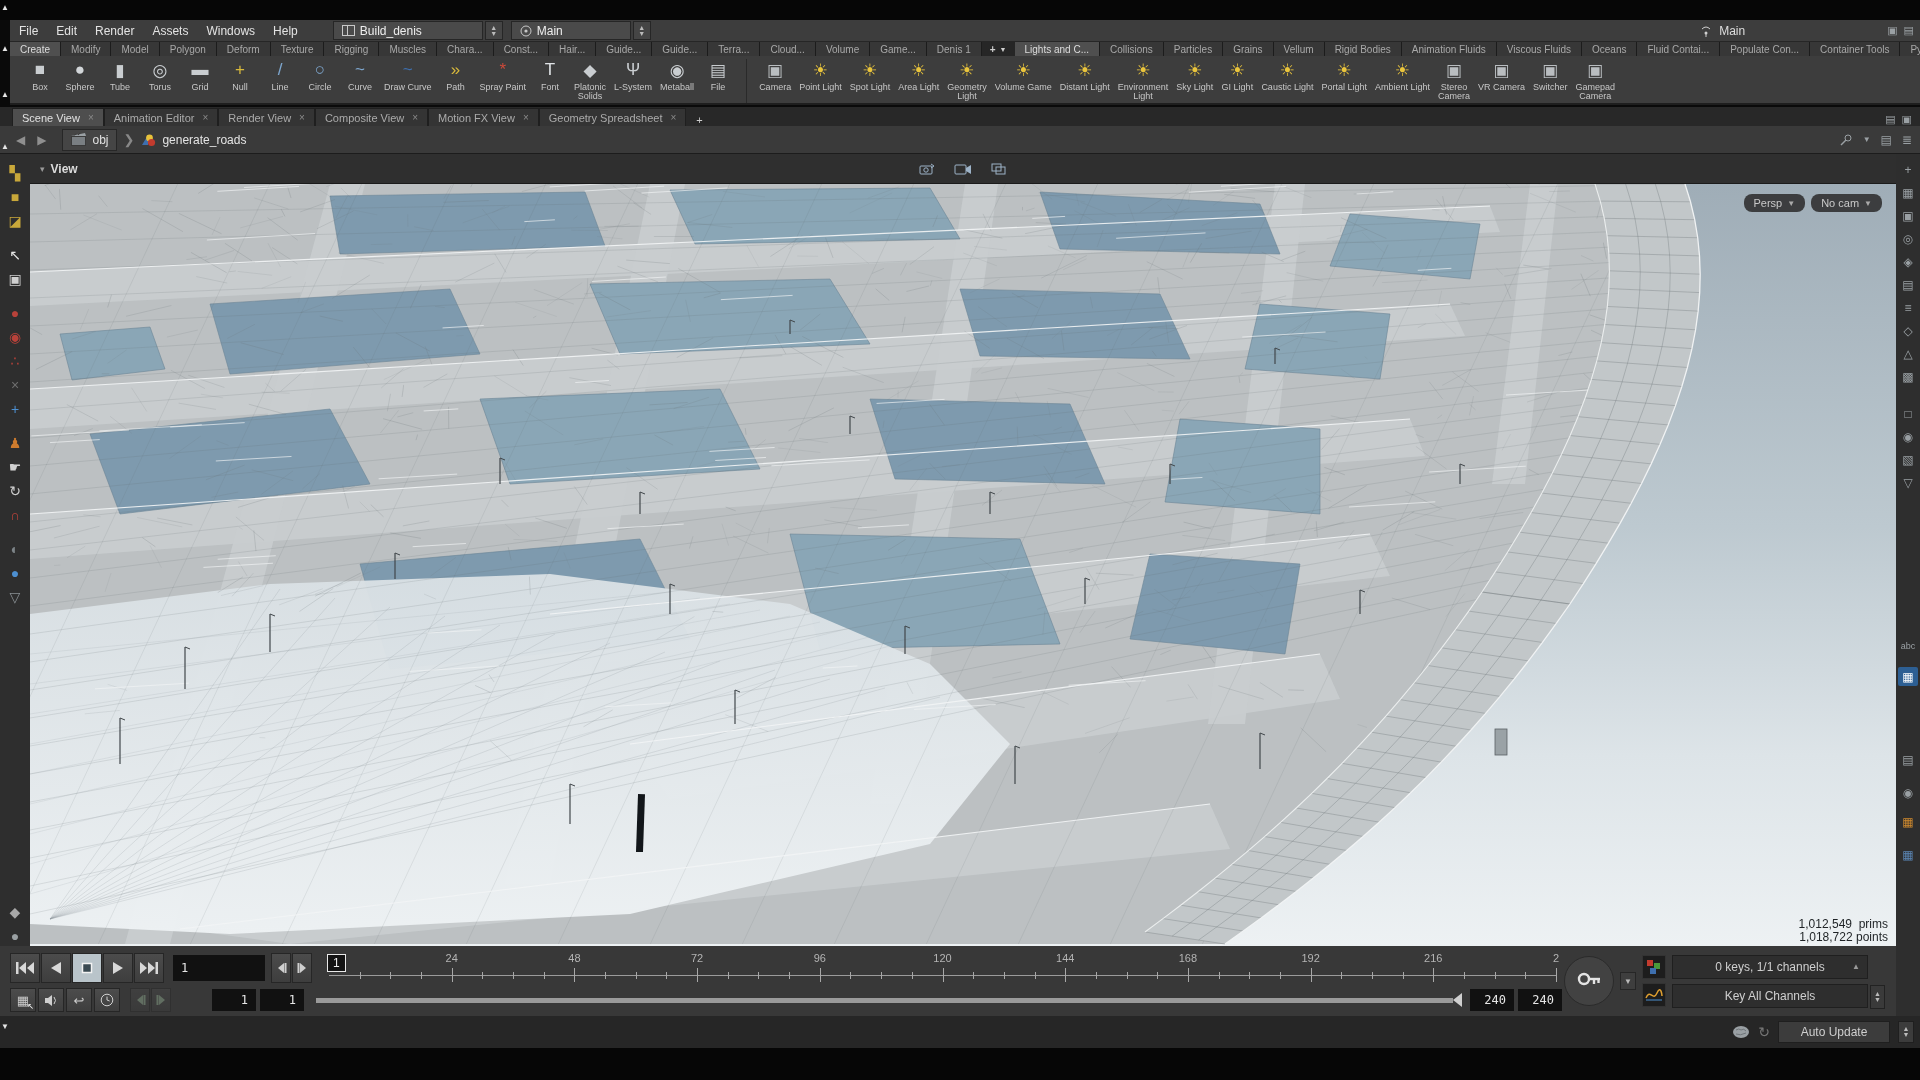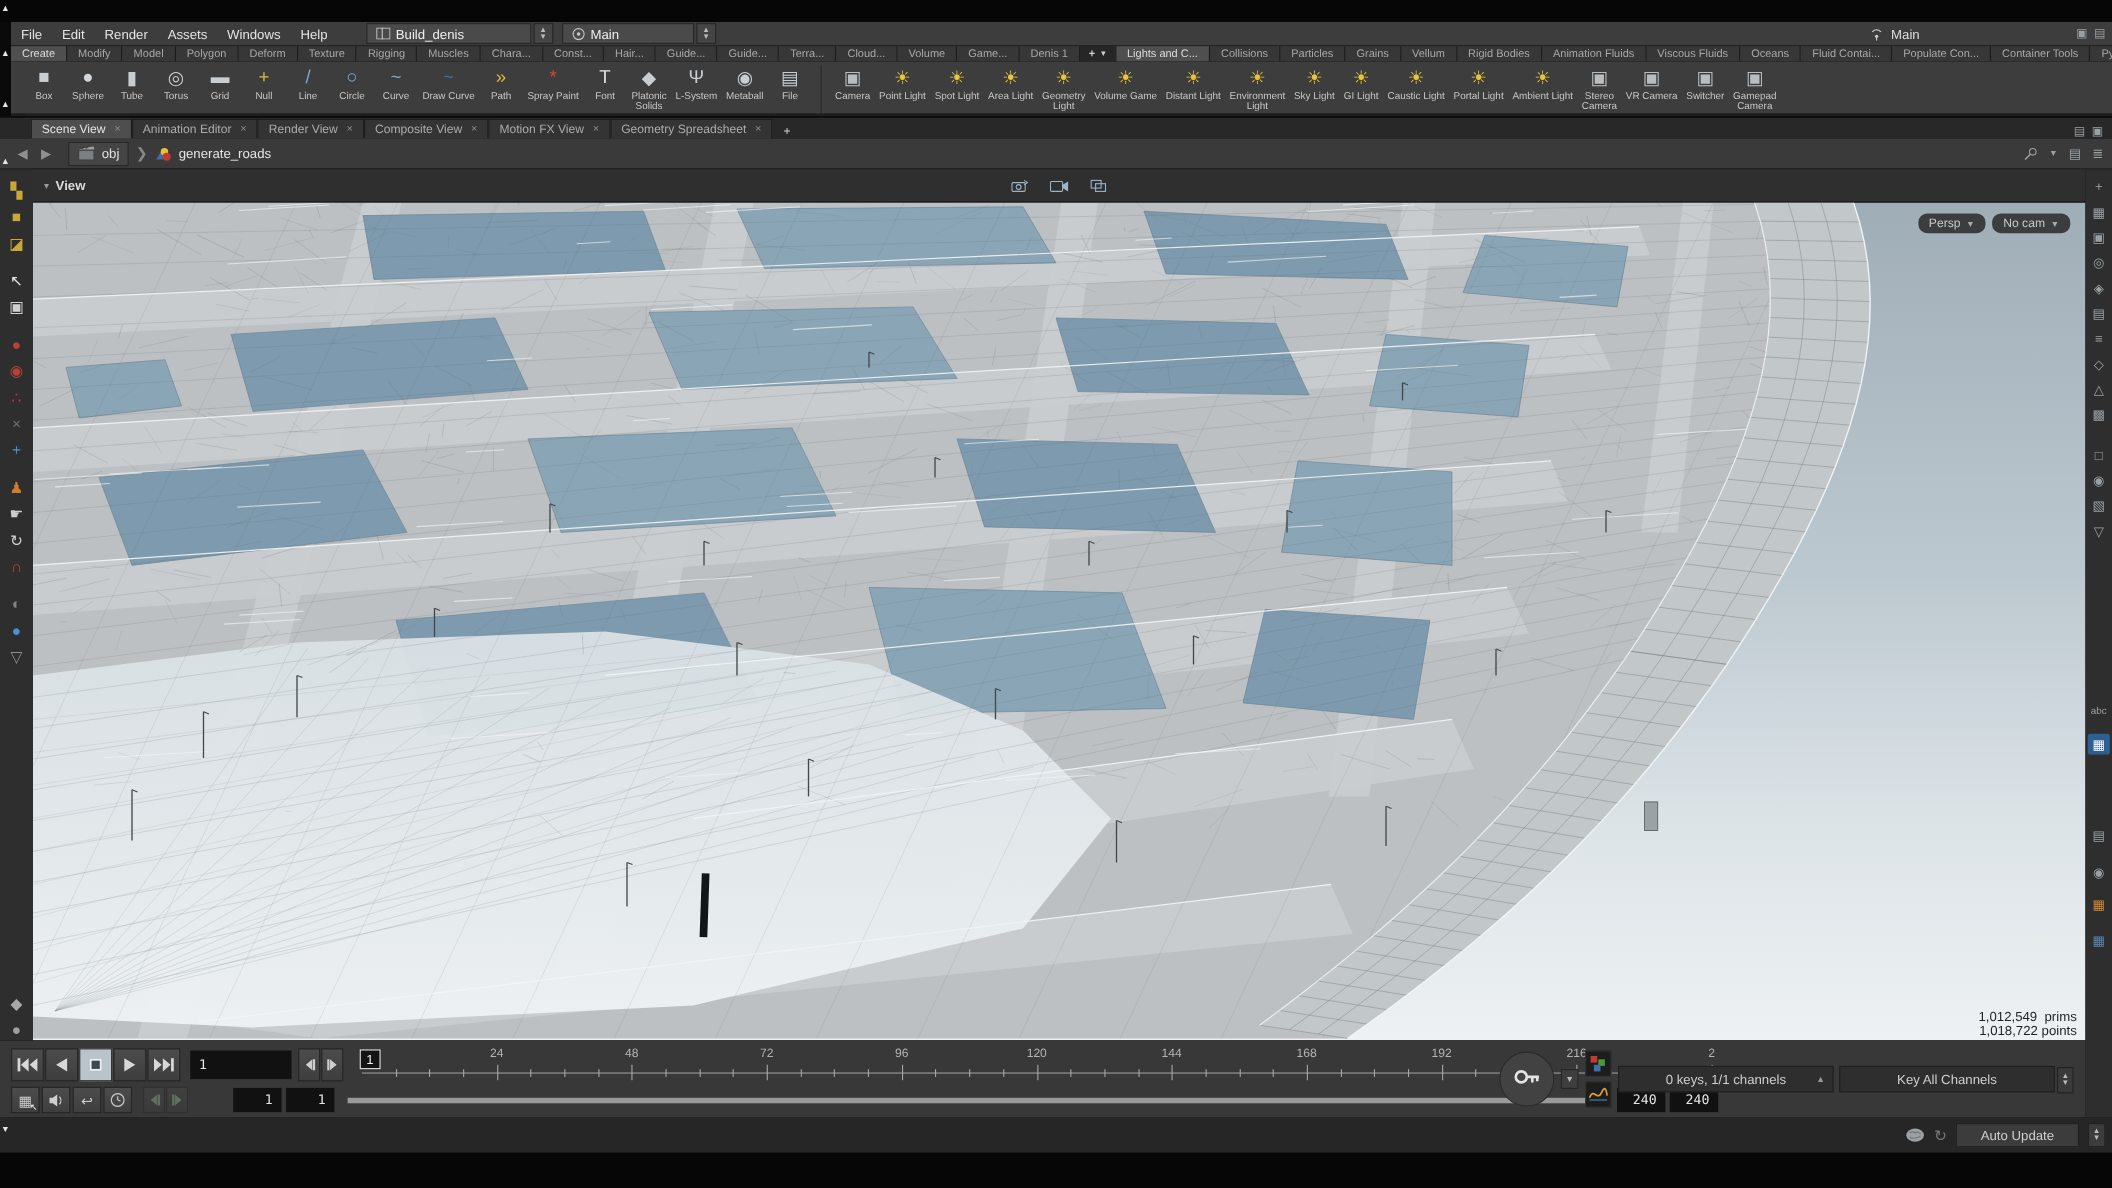--- a/index.html
+++ b/index.html
@@ -26,21 +26,21 @@
 
   
   .shelf-tools{position:absolute;left:10px;top:56px;width:1910px;height:49px;background:#3d3d3d;display:flex;align-items:flex-start;padding:2px 4px 0 10px;border-bottom:2px solid #1e1e1e;}
   .tools-group{display:flex;align-items:flex-start;}
   .tool{display:flex;flex-direction:column;align-items:center;width:auto;min-width:40px;padding:0 4px;cursor:default;}
   .tool-ic{height:24px;display:flex;align-items:center;justify-content:center;font-size:17px;}
   .tool-lb{font-size:9px;color:#c7c7c7;text-align:center;line-height:9px;white-space:pre-line;margin-top:1px;}
   .tools-sep{width:1px;height:44px;background:#2a2a2a;margin:1px 8px 0 8px;}
 
   
-  .pane-tabs{position:absolute;left:0;top:107px;width:1920px;height:19px;background:#282828;display:flex;align-items:flex-end;padding-left:28px;font-size:11px;}
+  .pane-tabs{position:absolute;left:0;top:107px;width:1920px;height:19px;background:#282828;display:flex;align-items:flex-end;padding-left:12px;font-size:11px;}
   .ptab{height:18px;display:flex;align-items:center;gap:8px;padding:0 9px;background:#343434;border:1px solid #1f1f1f;border-bottom:none;color:#ababab;white-space:nowrap;}
   .ptab.active{background:#4e4e4e;color:#e2e2e2;}
   .ptab .x{font-size:10px;color:#8a8a8a;}
   .ptab-add{padding:0 10px;color:#cfcfcf;}
   .pane-right{margin-left:auto;display:flex;gap:6px;padding-right:8px;color:#9aa0a4;font-size:11px;}
 
   
   .path-bar{position:absolute;left:0;top:126px;width:1920px;height:28px;background:#3a3a3a;border-bottom:1px solid #1c1c1c;display:flex;align-items:center;padding:0 8px 0 10px;font-size:12px;}
   .nav-arrow{color:#8f8f8f;font-size:12px;padding:2px 6px;}
   .path-chip{display:flex;align-items:center;gap:6px;background:#454545;border:1px solid #272727;height:22px;padding:0 8px;margin-left:10px;color:#e0e0e0;}
@@ -90,21 +90,21 @@
   .frame-flag{position:absolute;left:-2px;top:2px;border:1px solid #e8e8e8;background:#141414;color:#f0f0f0;font-size:12px;padding:0 5px;line-height:16px;z-index:2;}
   .rfield{width:44px;margin-right:4px;justify-content:flex-end;}
   .slider{flex:1;height:24px;display:flex;align-items:center;margin:0 8px;position:relative;}
   .slider .track{flex:1;height:5px;background:#9a9a9a;}
   .slider .hR{width:0;height:0;border-top:7px solid transparent;border-bottom:7px solid transparent;border-right:9px solid #cfcfcf;}
   .anim-ctl{position:absolute;right:28px;top:4px;height:62px;display:flex;align-items:center;gap:6px;}
   .key-circle{width:50px;height:50px;border-radius:50%;background:#424242;border:1px solid #2a2a2a;display:flex;align-items:center;justify-content:center;}
   .key-dn{width:16px;height:18px;background:#3e3e3e;border:1px solid #262626;display:flex;align-items:center;justify-content:center;font-size:8px;color:#bbb;}
   .stack-ics{display:flex;flex-direction:column;gap:4px;}
   .stk{width:24px;height:24px;background:#1d1d1d;border:1px solid #333;display:flex;align-items:center;justify-content:center;}
-  .kbtns{display:flex;flex-direction:row;gap:5px;}
+  .kbtns{display:flex;flex-direction:column;gap:5px;}
   .kbtn{width:196px;height:24px;background:#2e2e2e;border:1px solid #1f1f1f;color:#cfcfcf;font-size:12px;display:flex;align-items:center;justify-content:center;position:relative;}
   .kbtn .arr{position:absolute;right:7px;font-size:8px;color:#999;}
   .kspin{position:absolute;right:-18px;top:0;width:15px;height:24px;background:#3a3a3a;border:1px solid #222;display:flex;flex-direction:column;align-items:center;justify-content:center;font-size:7px;line-height:6px;color:#bbb;}
 
   
   .bottom-row{position:absolute;left:0;top:1016px;width:1920px;height:32px;background:#262626;display:flex;align-items:center;}
   .br-right{margin-left:auto;display:flex;align-items:center;gap:8px;padding-right:4px;}
   .au-btn{width:112px;height:22px;background:#3c3c3c;border:1px solid #1f1f1f;color:#cfcfcf;font-size:12px;display:flex;align-items:center;justify-content:center;}
   .au-spin{width:16px;height:22px;background:#3c3c3c;border:1px solid #1f1f1f;display:flex;flex-direction:column;align-items:center;justify-content:center;font-size:7px;line-height:6px;color:#bbb;margin-right:2px;}
   .black-bottom{position:absolute;left:0;top:1048px;width:1920px;height:32px;background:#060606;}

